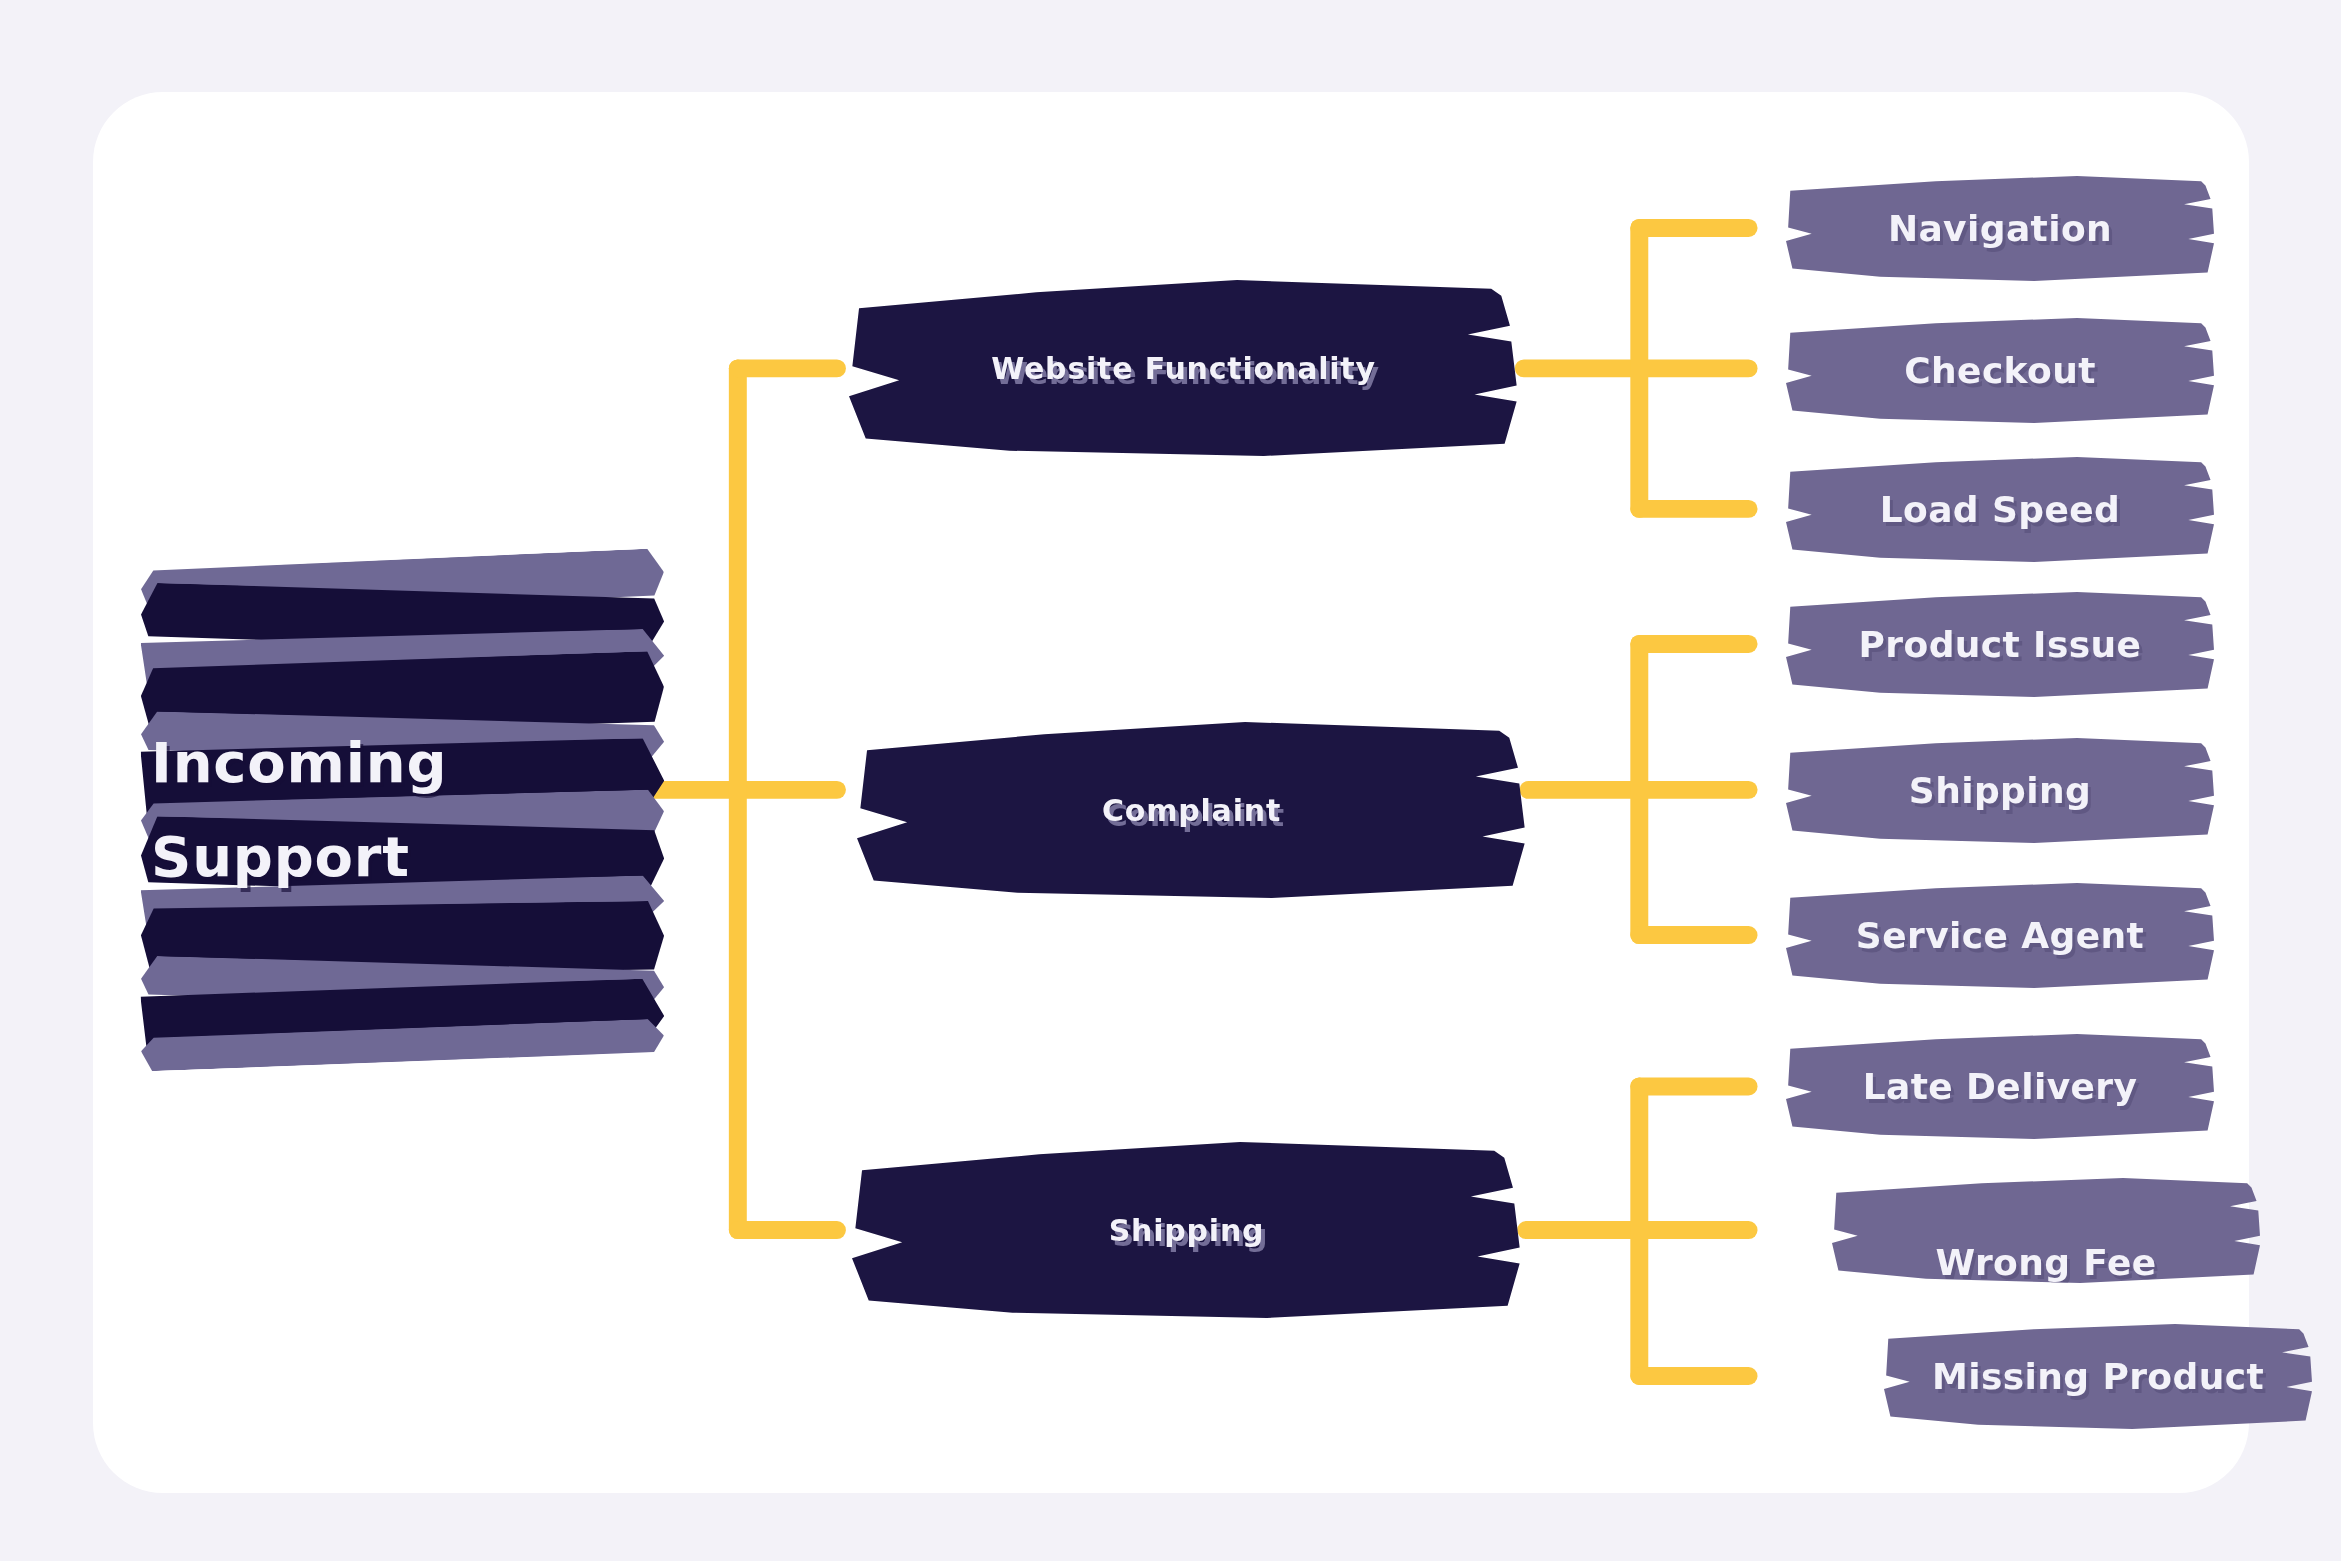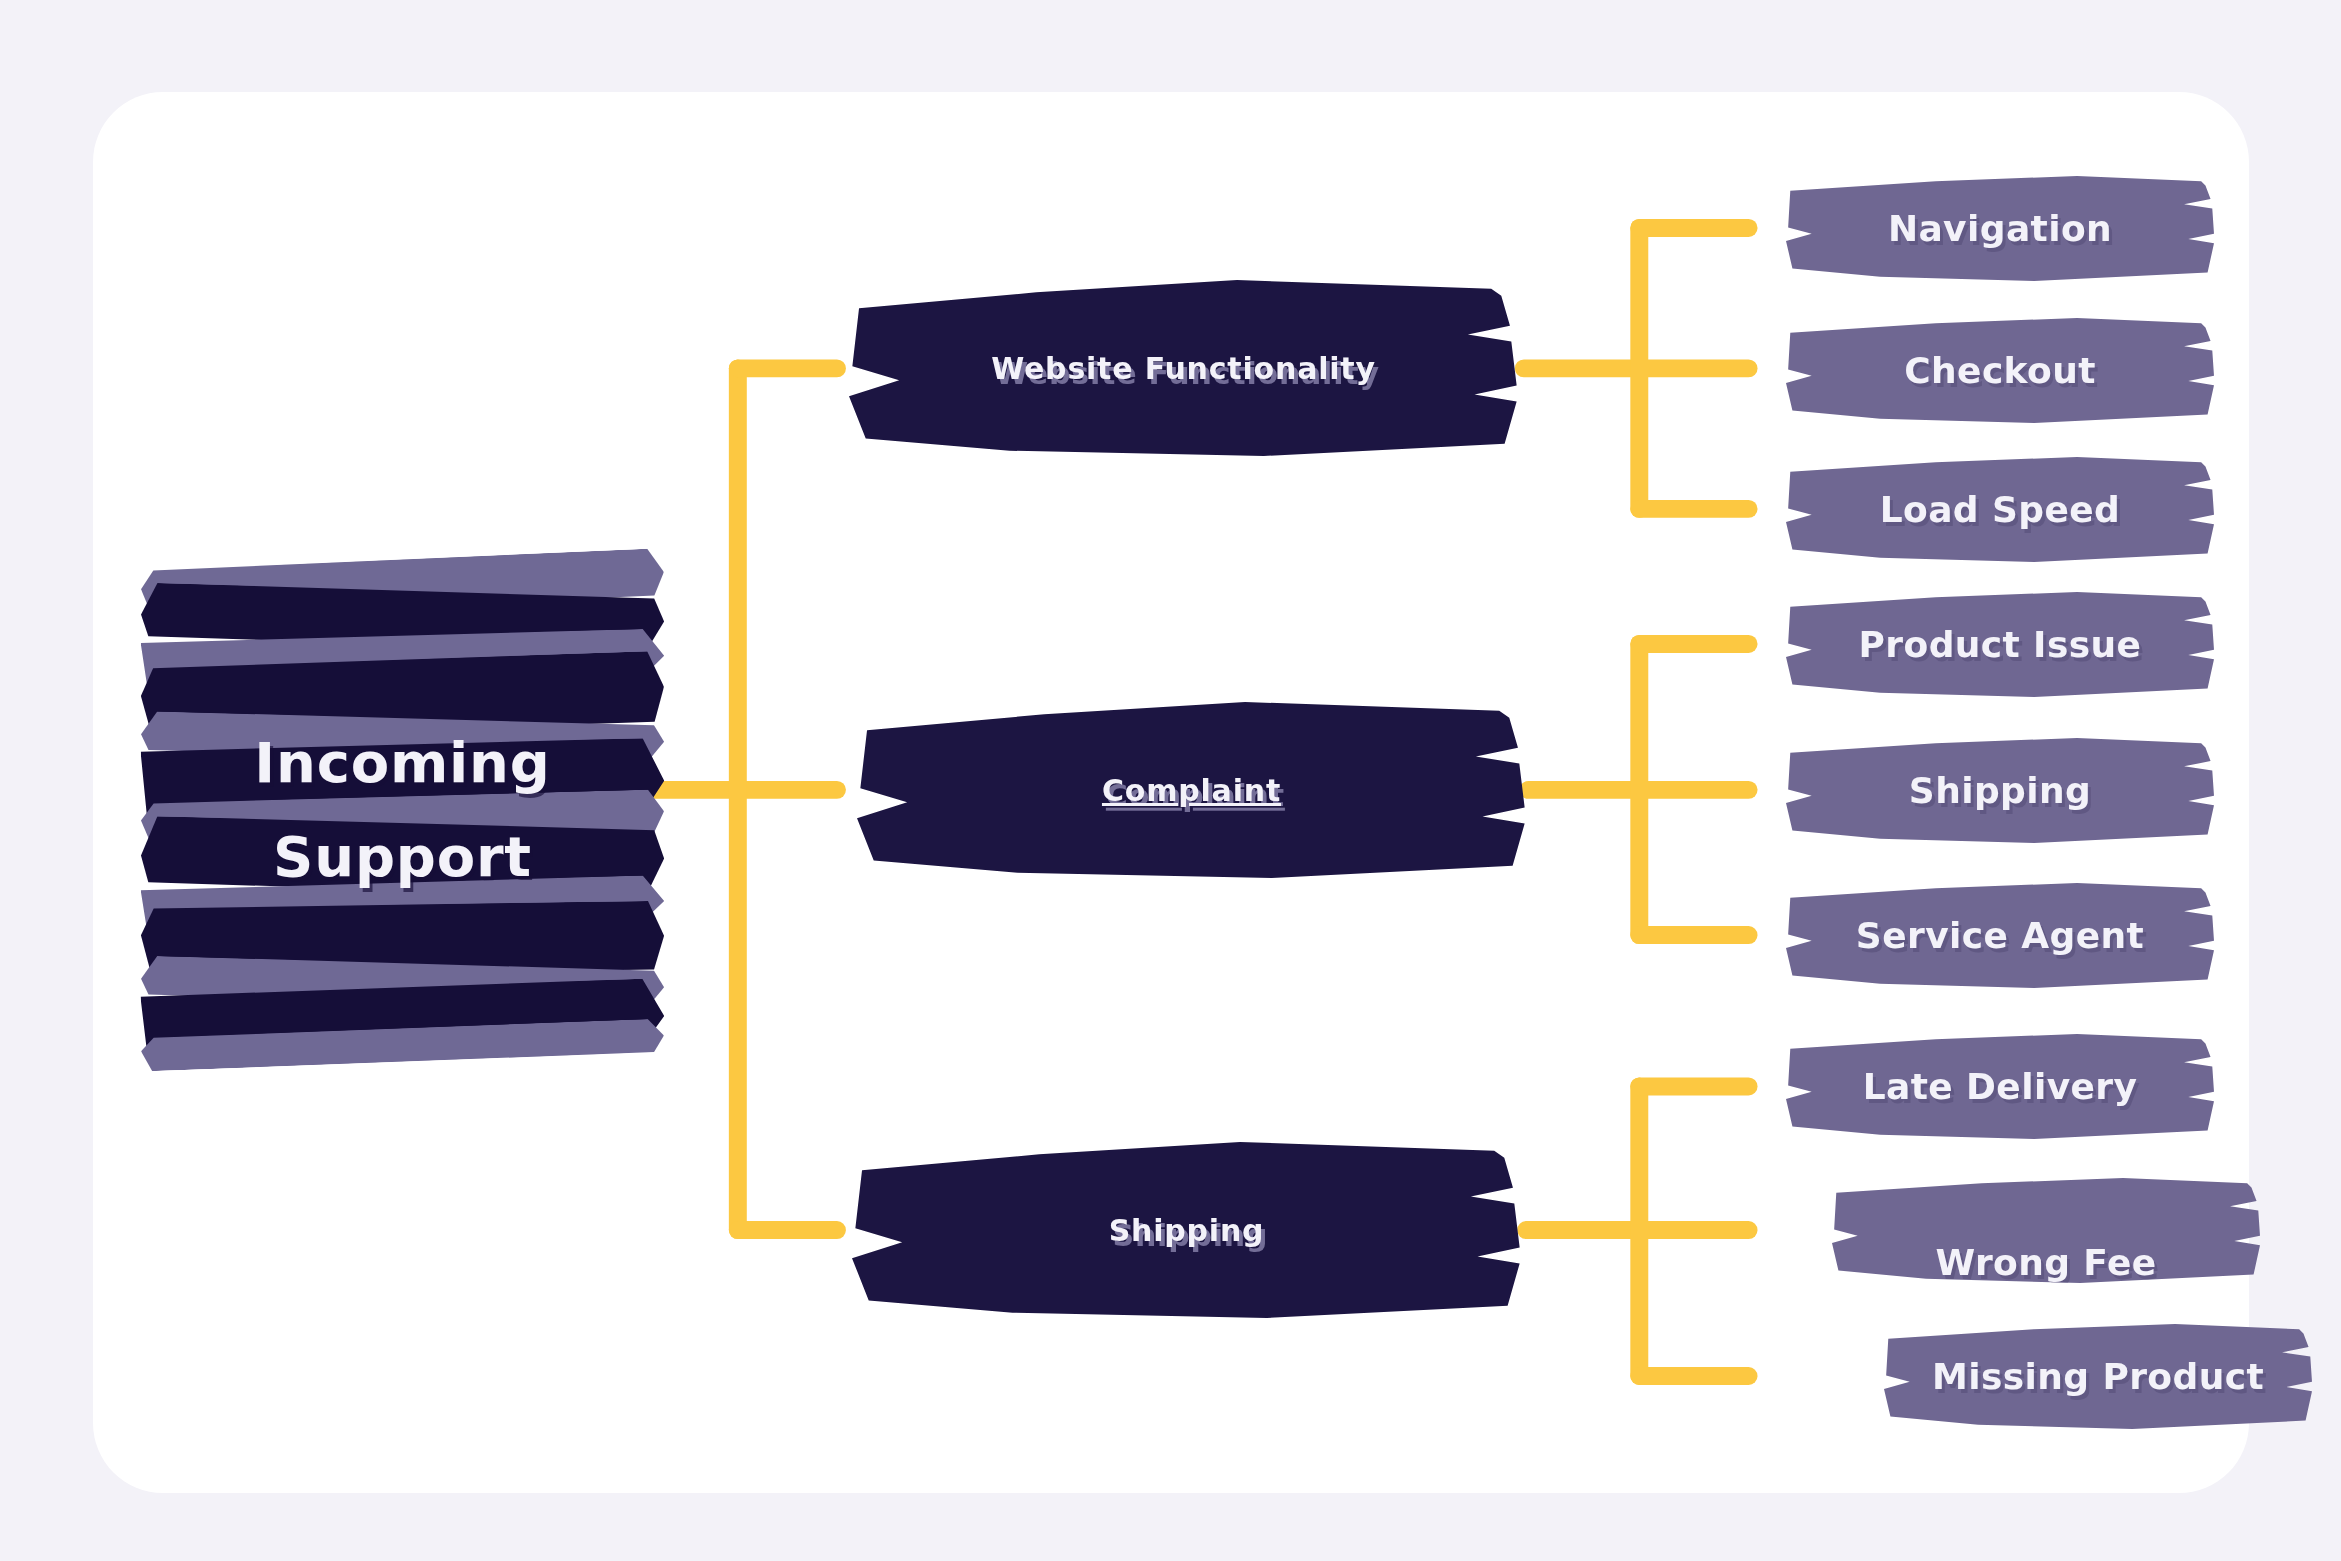--- a/index.html
+++ b/index.html
@@ -26,21 +26,21 @@
     text-shadow:3.9px 4.7px 0 rgba(131,125,166,0.85);
     clip-path:polygon(1.5% 16%,28% 7%,58% 0%,96% 5%,97.5% 9%,98.8% 26%,92.5% 31%,99% 35%,99.8% 60%,93.5% 65%,99.8% 69%,98% 93%,62% 100%,24% 97%,2.5% 90%,0% 66%,7.5% 57%,0.5% 49%);
   }
   .leaf{
     width:428px;height:105px;background:#6F6792;
     font-size:36px;letter-spacing:0.4px;
     text-shadow:3.1px 3.9px 0 rgba(84,76,118,0.55);
     clip-path:polygon(1% 14%,35% 5%,68% 0%,97% 5%,98% 9%,99.2% 22%,93% 27%,99.6% 31%,100% 55%,94% 60%,100% 64%,98.5% 92%,58% 100%,22% 96%,1.5% 88%,0% 62%,6% 55%,0.5% 49%);
   }
   #branch-1{left:849px;top:280px;}
-  #branch-2{left:857px;top:702px;text-decoration:underline;}
+  #branch-2{left:857px;top:722px;}
   #branch-3{left:852px;top:1142px;}
 
   #leaf-0{left:1786px;top:176px;}
   #leaf-1{left:1786px;top:318px;}
   #leaf-2{left:1786px;top:457px;}
   #leaf-3{left:1786px;top:592px;}
   #leaf-4{left:1786px;top:738px;}
   #leaf-5{left:1786px;top:883px;}
   #leaf-6{left:1786px;top:1034px;}
   #leaf-7{left:1832px;top:1178px;align-items:flex-end;}
@@ -62,21 +62,21 @@
   .rs:nth-child(6){top:186px;height:69px;transform:rotate(-0.9deg);}
   .rs:nth-child(7){top:240px;height:44px;transform:rotate(-1.5deg);}
   .rs:nth-child(8){top:265px;height:72px;transform:rotate(1.1deg);}
   .rs:nth-child(9){top:325px;height:42px;transform:rotate(-1.3deg);}
   .rs:nth-child(10){top:348px;height:70px;transform:rotate(-0.7deg);}
   .rs:nth-child(11){top:406px;height:42px;transform:rotate(1.4deg);}
   .rs:nth-child(12){top:429px;height:61px;transform:rotate(-1.5deg);}
   .rs:nth-child(13){top:472px;height:34px;transform:rotate(-2.1deg);}
   .root-text{
     position:absolute;inset:0;display:flex;flex-direction:column;
-    align-items:center;justify-content:center;
+    align-items:flex-start;justify-content:center;
     color:#F3F2F9;font-weight:bold;font-size:56px;line-height:94px;
     text-shadow:3.1px 3.9px 0 rgba(21,14,56,0.65);
     letter-spacing:0.8px;
   }
 </style>
 </head>
 <body>
 
 <div class="card"></div>
 

